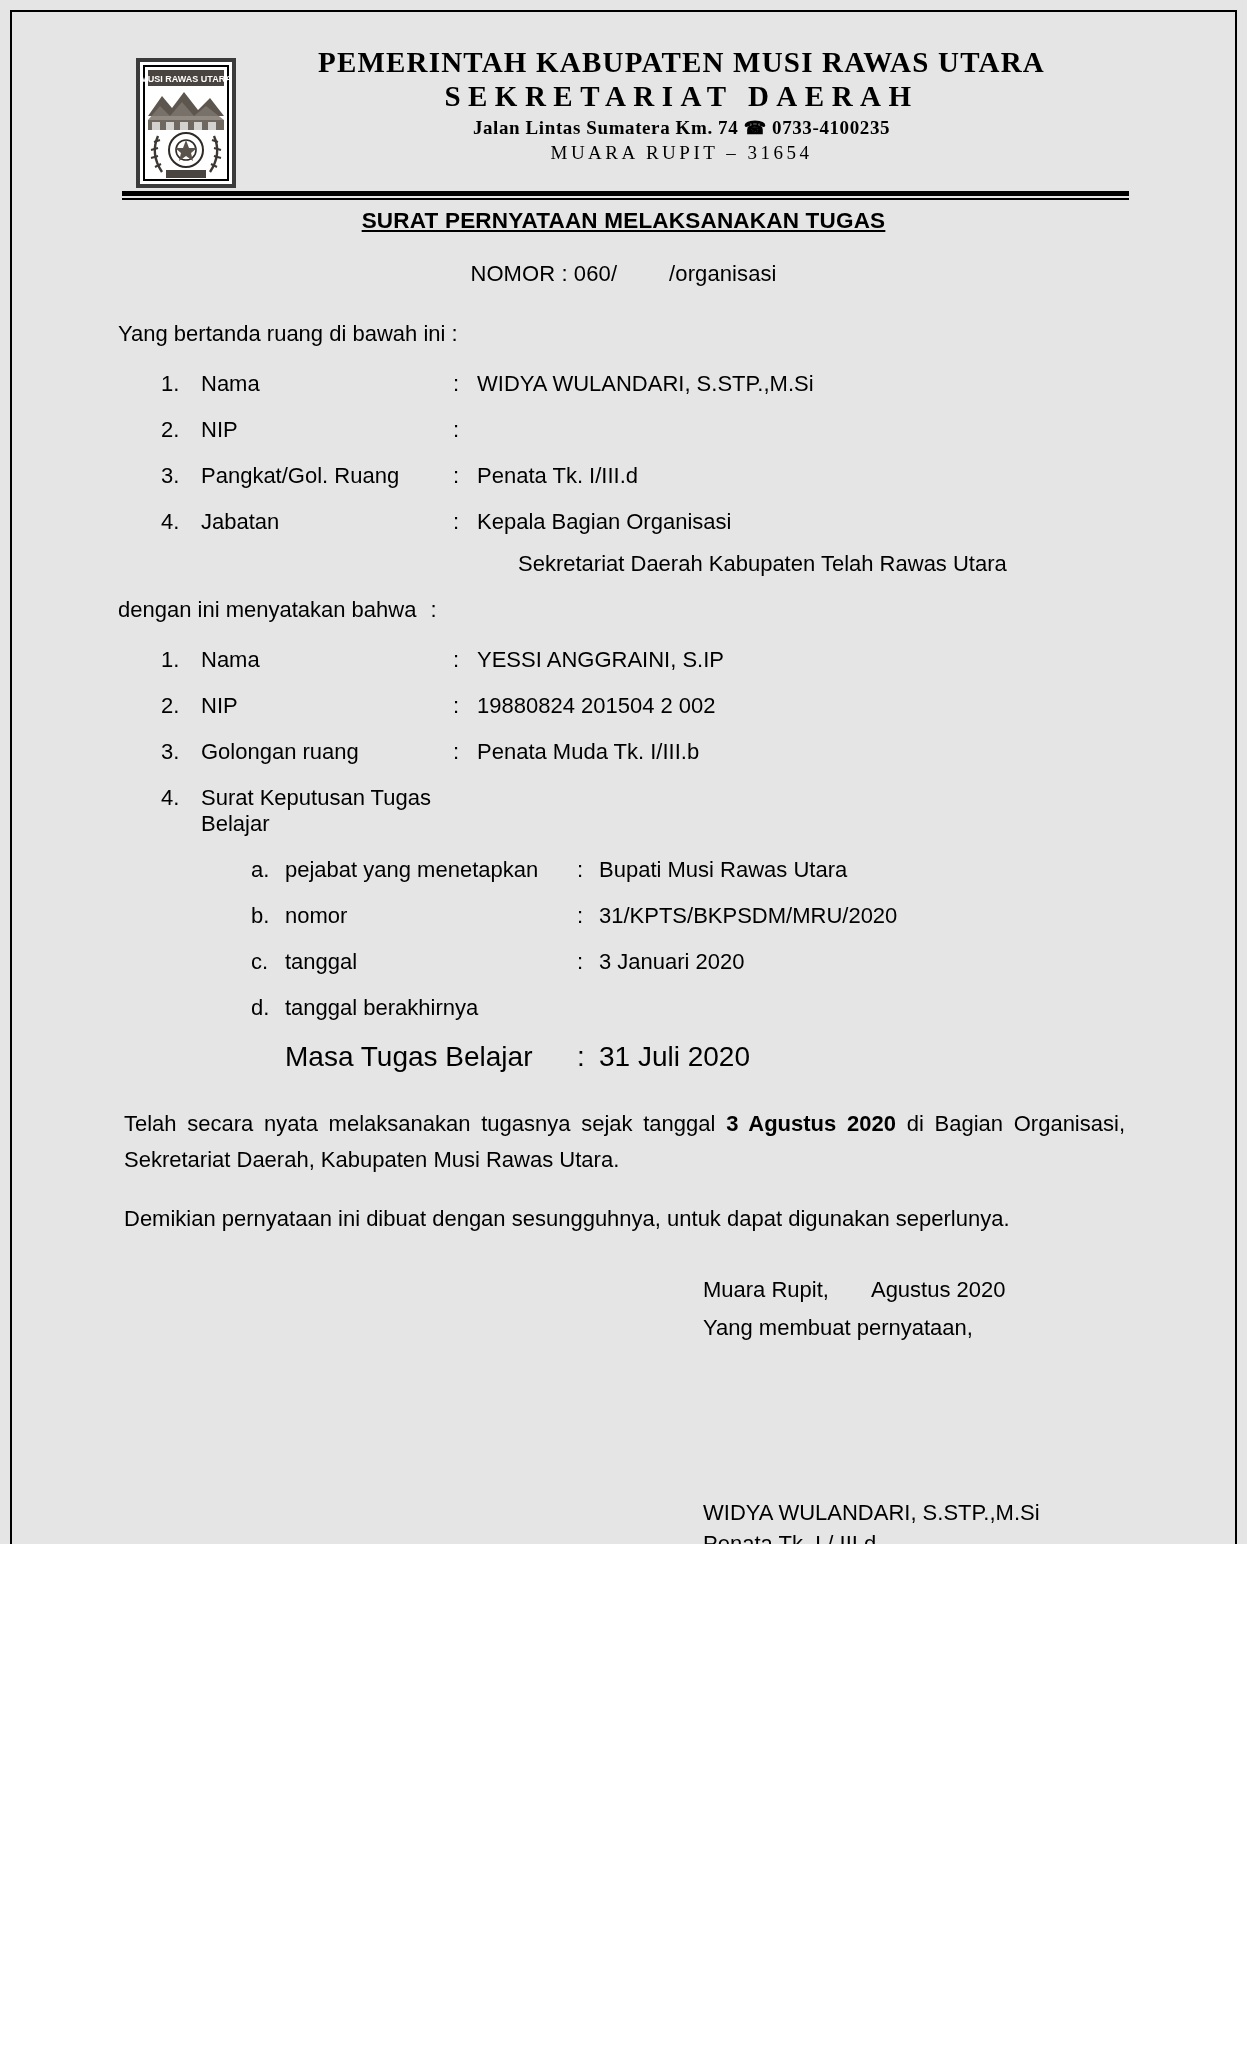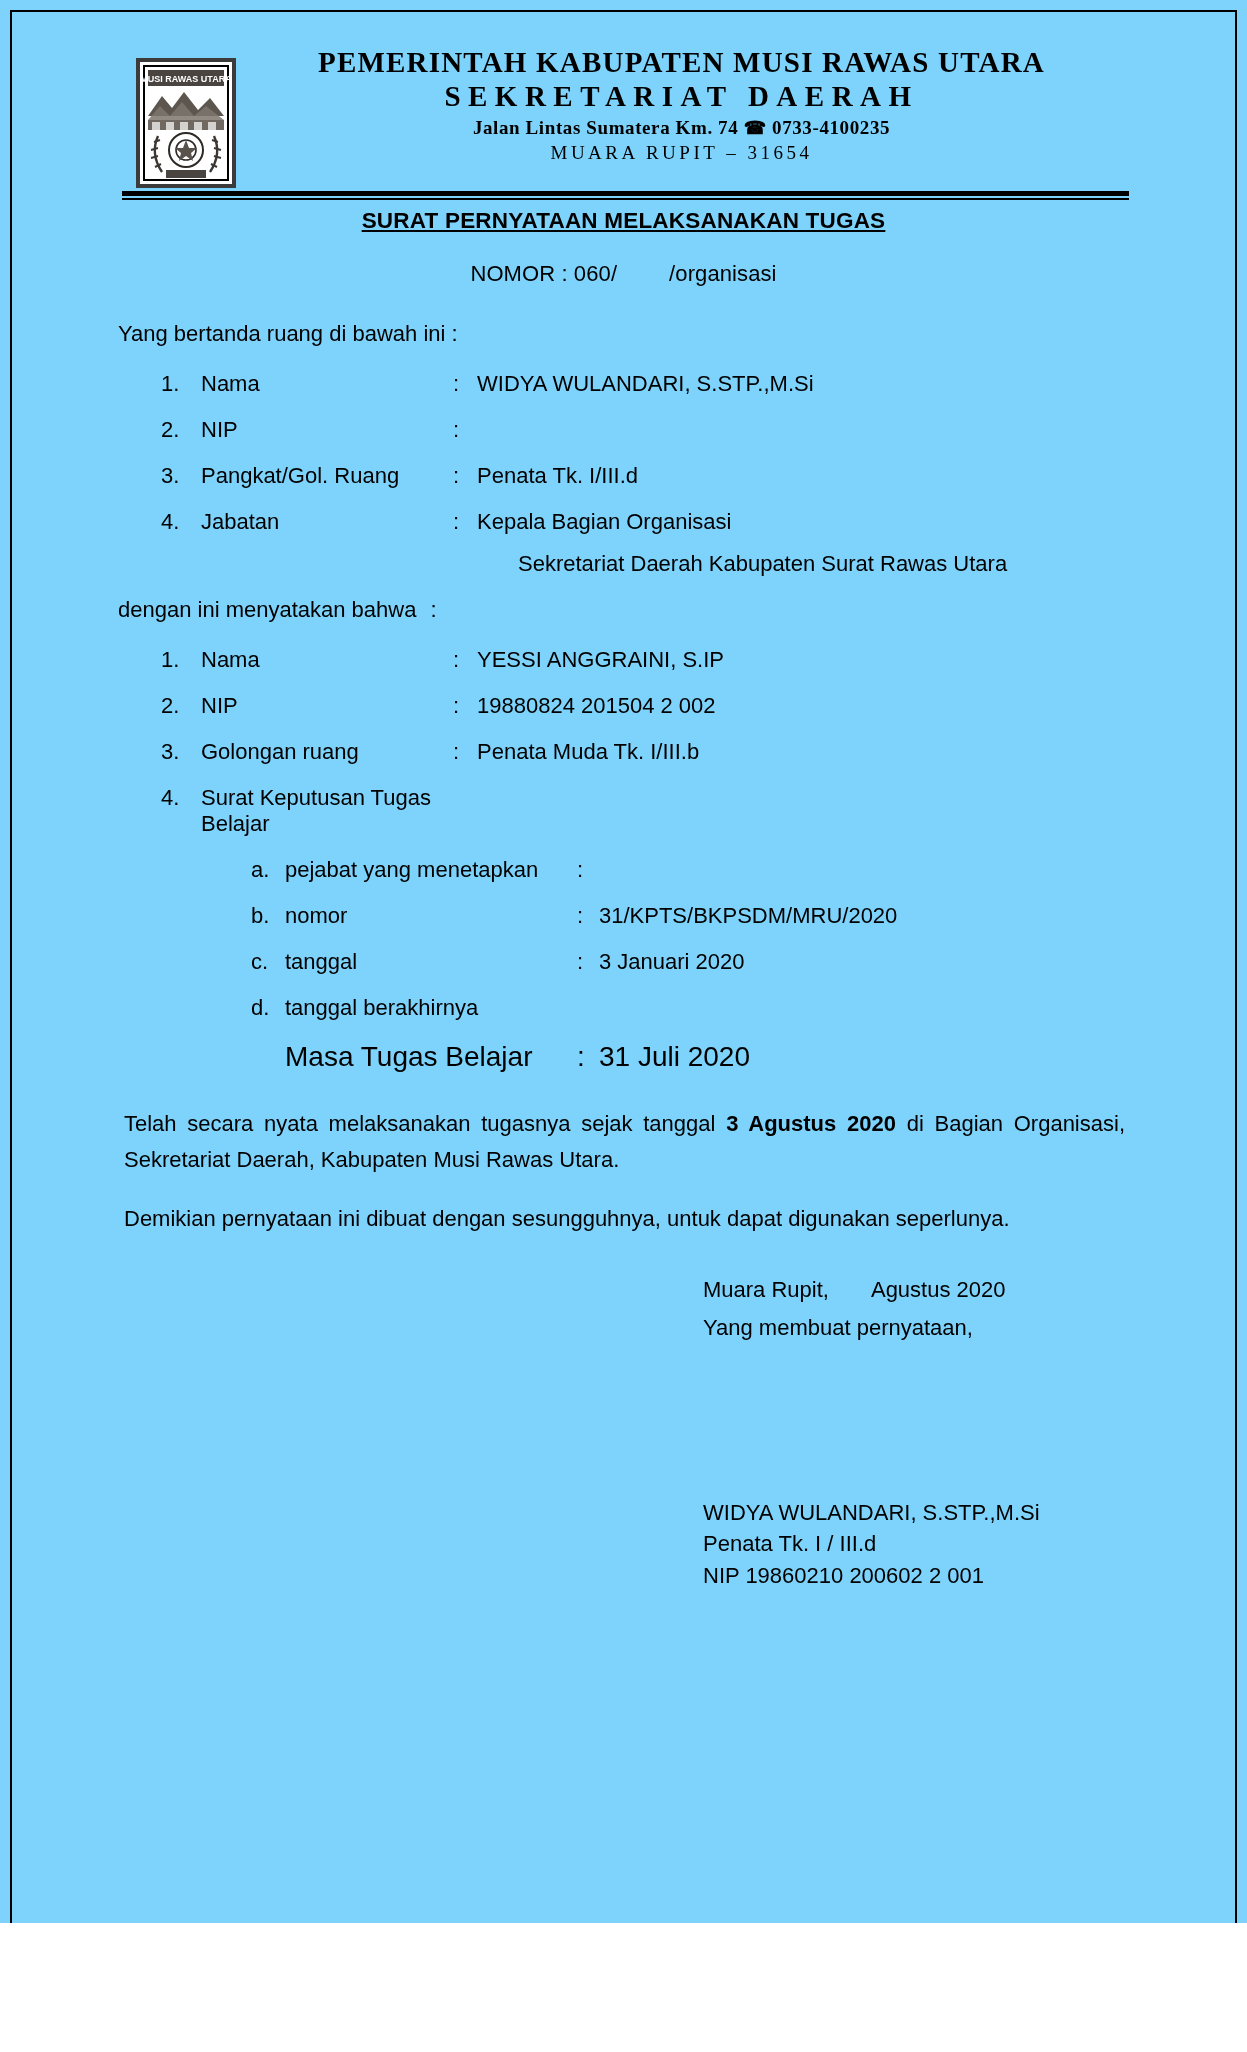--- a/index.html
+++ b/index.html
@@ -7,22 +7,22 @@
     padding: 0;
     background: #ffffff;
   }
   body {
     font-family: "Liberation Sans", sans-serif;
     color: #000000;
   }
   .page {
     position: relative;
     width: 1247px;
-    height: 1923px;
-    background: #7dd3fc;
+    height: 1544px;
+    background: #e5e5e5;
     box-sizing: border-box;
     overflow: hidden;
   }
   
   .page-border {
     position: absolute;
     left: 10px;
     top: 10px;
     width: 1227px;
     height: 2032px;
@@ -302,21 +302,21 @@
         <span class="lbl">Pangkat/Gol. Ruang</span>
         <span class="sep">:</span>
         <span class="val">Penata Tk. I/III.d</span>
       </div>
       <div class="row">
         <span class="num">4.</span>
         <span class="lbl">Jabatan</span>
         <span class="sep">:</span>
         <span class="val">Kepala Bagian Organisasi</span>
       </div>
-      <div class="cont-line">Sekretariat Daerah Kabupaten Surat Rawas Utara</div>
+      <div class="cont-line">Sekretariat Daerah Kabupaten Telah Rawas Utara</div>
     </div>
 
     <div class="statement-intro">
       <span>dengan ini menyatakan bahwa</span><span class="colon">:</span>
     </div>
 
     <div class="list">
       <div class="row">
         <span class="num">1.</span>
         <span class="lbl">Nama</span>
@@ -339,20 +339,21 @@
         <span class="num">4.</span>
         <span class="lbl">Surat Keputusan Tugas Belajar</span>
         <span class="sep"></span>
         <span class="val"></span>
       </div>
 
       <div class="subrow">
         <span class="num">a.</span>
         <span class="lbl">pejabat yang menetapkan</span>
         <span class="sep">:</span>
+        <span class="val">Bupati Musi Rawas Utara</span>
       </div>
       <div class="subrow">
         <span class="num">b.</span>
         <span class="lbl">nomor</span>
         <span class="sep">:</span>
         <span class="val">31/KPTS/BKPSDM/MRU/2020</span>
       </div>
       <div class="subrow">
         <span class="num">c.</span>
         <span class="lbl">tanggal</span>

